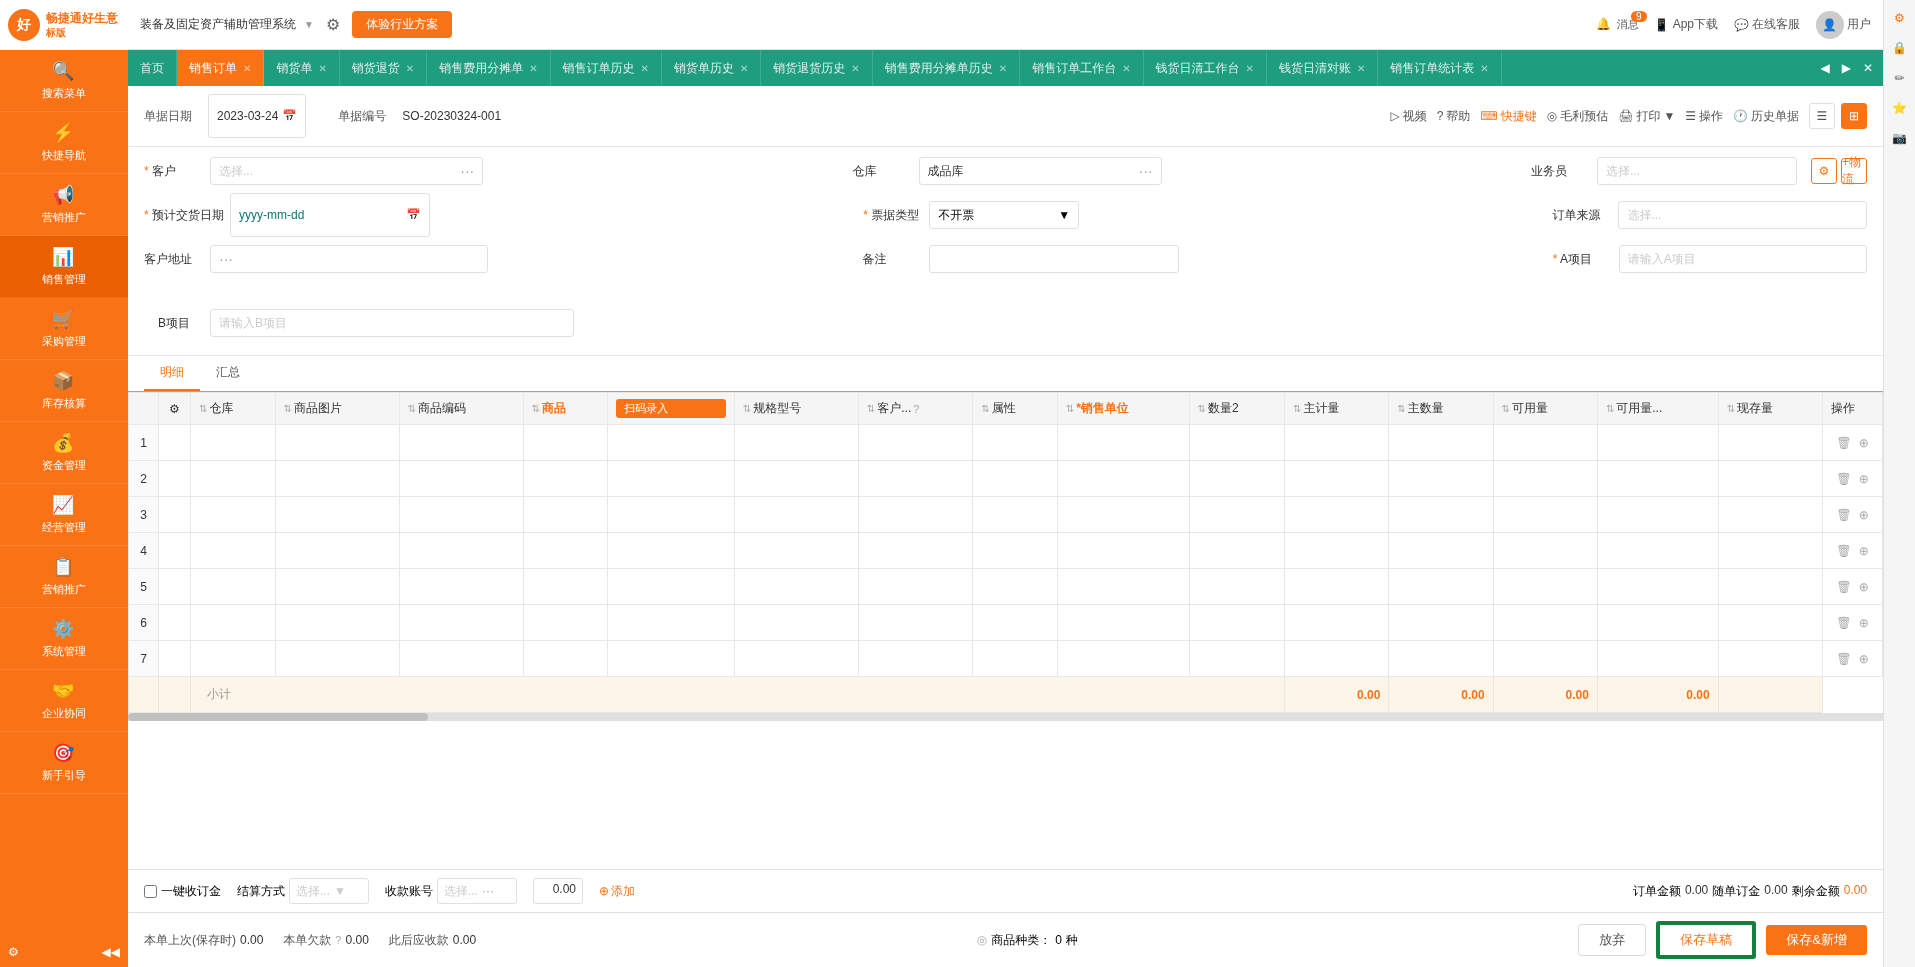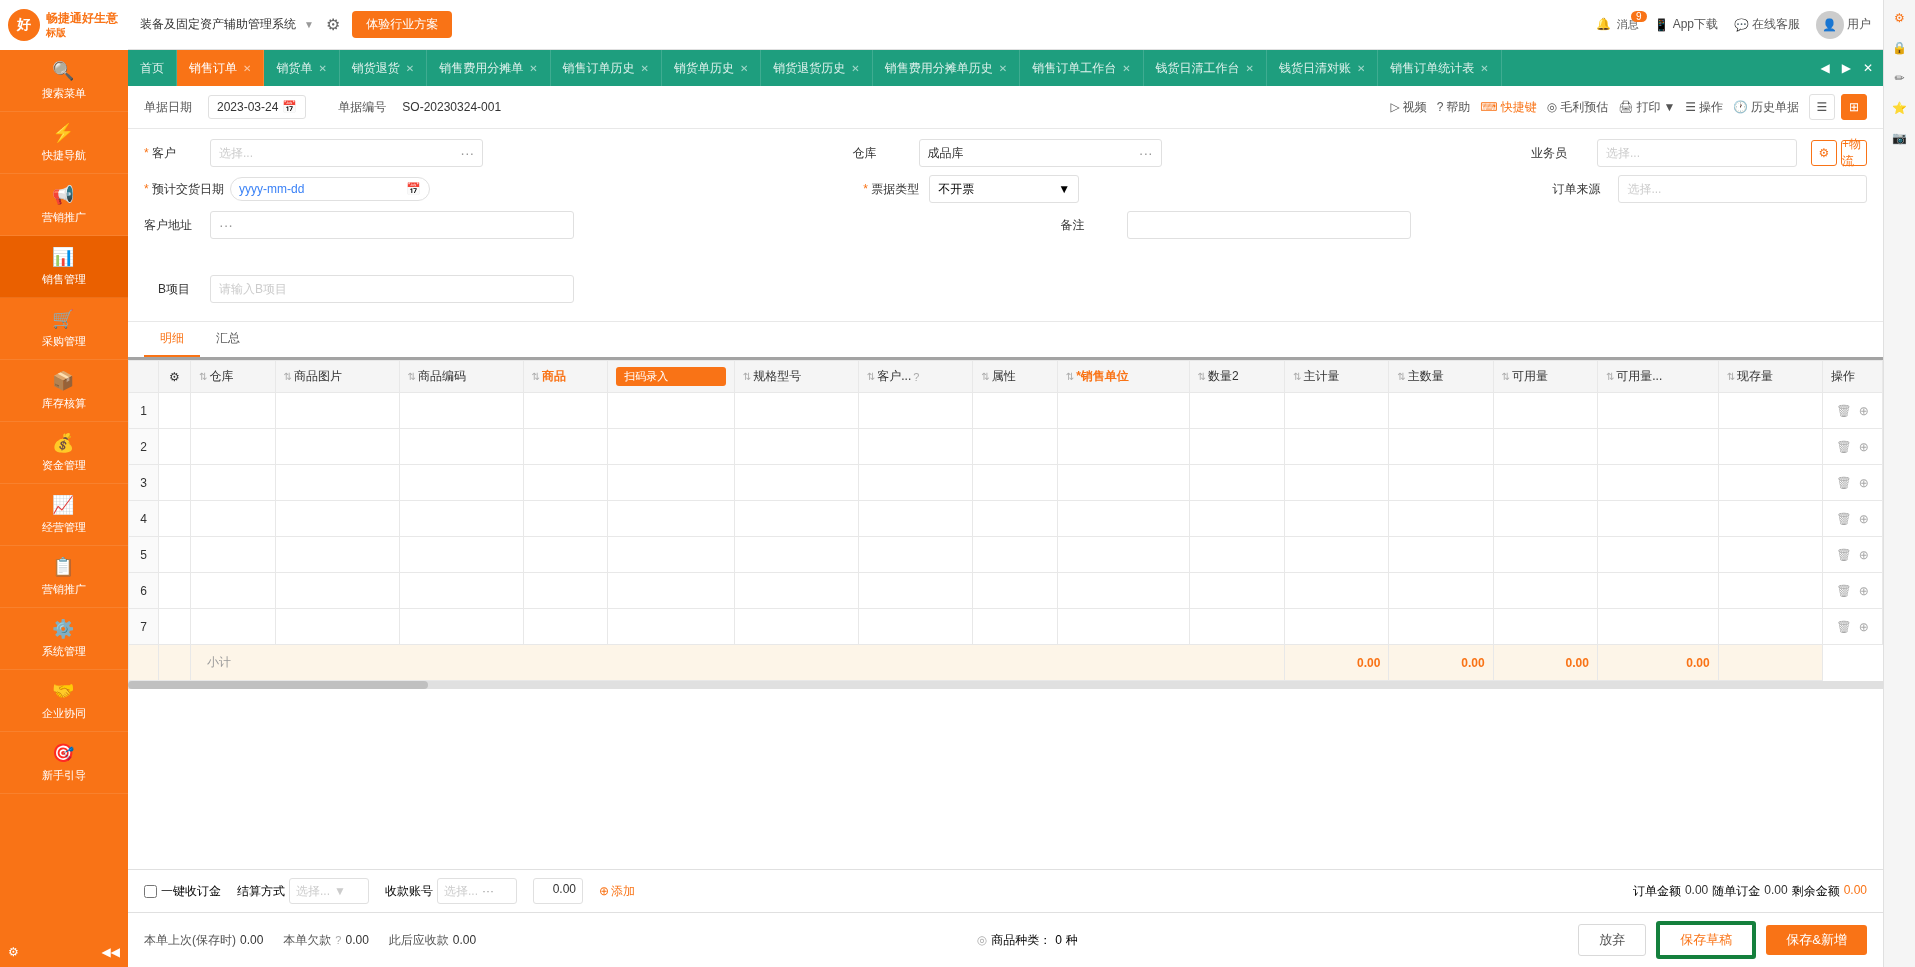--- a/index.html
+++ b/index.html
@@ -53,25 +53,25 @@
     
     .form-fields { padding: 10px 16px; border-bottom: 1px solid #e8e8e8; }
     .form-row { display: flex; align-items: center; gap: 0; margin-bottom: 8px; }
     .form-field { display: flex; align-items: center; gap: 6px; flex: 1; }
     .form-label { color: #333; white-space: nowrap; min-width: 60px; }
     .form-label.required::before { content: '* '; color: #f97316; }
     .form-input { border: 1px solid #e0e0e0; border-radius: 3px; padding: 4px 8px; height: 28px; color: #ccc; flex: 1; min-width: 120px; cursor: pointer; display: flex; align-items: center; justify-content: space-between; background: #fff; }
     .form-input.has-value { color: #333; }
     .form-input-dots { color: #999; font-size: 14px; }
     .form-select { border: 1px solid #e0e0e0; border-radius: 3px; padding: 4px 8px; height: 28px; display: flex; align-items: center; justify-content: space-between; background: #fff; cursor: pointer; min-width: 120px; }
-    .form-date { border: 1px solid #e0e0e0; border-radius: 3px; padding: 4px 8px; height: 24px; display: flex; align-items: center; gap: 4px; background: #fff; cursor: pointer; color: #333; }
+    .form-date { border: 1px solid #e0e0e0; border-radius: 3px; padding: 4px 8px; height: 44px; display: flex; align-items: center; gap: 4px; background: #fff; cursor: pointer; color: #333; }
     .form-text { border: 1px solid #e0e0e0; border-radius: 3px; padding: 4px 8px; height: 28px; background: #fff; display: flex; align-items: center; color: #ccc; flex: 1; cursor: text; }
 
     
-    .detail-tabs { display: flex; border-bottom: 3px solid #a3a3a3; padding: 0 16px; background: #fff; }
+    .detail-tabs { display: flex; border-bottom: 1px solid #a3a3a3; padding: 0 16px; background: #fff; }
     .detail-tab { padding: 8px 16px; cursor: pointer; color: #555; border-bottom: 2px solid transparent; }
     .detail-tab.active { color: #f97316; border-bottom: 2px solid #f97316; }
 
     
     .table-container { flex: 1; overflow: auto; padding: 0 0 0 0; }
     .data-table { width: 100%; border-collapse: collapse; }
     .data-table th { background: #f5f5f5; border: 1px solid #e8e8e8; padding: 6px 8px; text-align: left; white-space: nowrap; color: #333; font-weight: normal; position: sticky; top: 0; z-index: 2; }
     .data-table td { border: 1px solid #e8e8e8; padding: 4px 8px; height: 36px; color: #333; }
     .col-num { width: 30px; text-align: center; color: #999; background: #fafafa; }
     .th-sortable { display: flex; align-items: center; gap: 2px; }
@@ -343,21 +343,21 @@
           <div style="display:flex;gap:4px;margin-left:8px;">
             <div class="toolbar-icon-btn" style="color:#f97316;border-color:#f97316;">⚙</div>
             <div class="toolbar-icon-btn" style="color:#f97316;border-color:#f97316;">+物流</div>
           </div>
         </div>
       </div>
 
       <div class="form-row">
         <div class="form-field" style="max-width:430px;">
           <span class="form-label required">预计交货日期</span>
-          <div class="form-date" style="min-width:200px; border:1px solid #e0e0e0; border-radius:12px; color:#3b82f6;">
+          <div class="form-date" style="min-width:200px; border:1px solid #e0e0e0; border-radius:3px; color:#0f766e;">
             <span>yyyy-mm-dd</span>
             <span style="margin-left:auto;">📅</span>
           </div>
         </div>
         <div style="flex:1;"></div>
         <div class="form-field" style="max-width:380px;">
           <span class="form-label required" style="margin-left:30px;">票据类型</span>
           <div class="form-select" style="min-width:150px;">
             <span>不开票</span>
             <span>▼</span>
@@ -378,20 +378,26 @@
           <div class="form-input" style="min-width:260px;">
             <span class="form-input-dots">···</span>
           </div>
         </div>
         <div style="flex:1;"></div>
         <div class="form-field" style="max-width:380px;">
           <span class="form-label" style="margin-left:30px;">备注</span>
           <div class="form-input" style="min-width:250px;"></div>
         </div>
         <div style="flex:1;"></div>
+        <div class="form-field" style="max-width:380px;">
+          <span class="form-label required" style="margin-left:30px;">A项目</span>
+          <div class="form-text" style="min-width:200px;">
+            <span style="color:#ccc;">请输入A项目</span>
+          </div>
+        </div>
       </div>
 
       <div class="form-row">
         <div class="form-field" style="max-width:430px;margin-top:28px;">
           <span class="form-label" style="padding-left:14px;">B项目</span>
           <div class="form-text" style="min-width:260px;">
             <span style="color:#ccc;">请输入B项目</span>
           </div>
         </div>
       </div>

